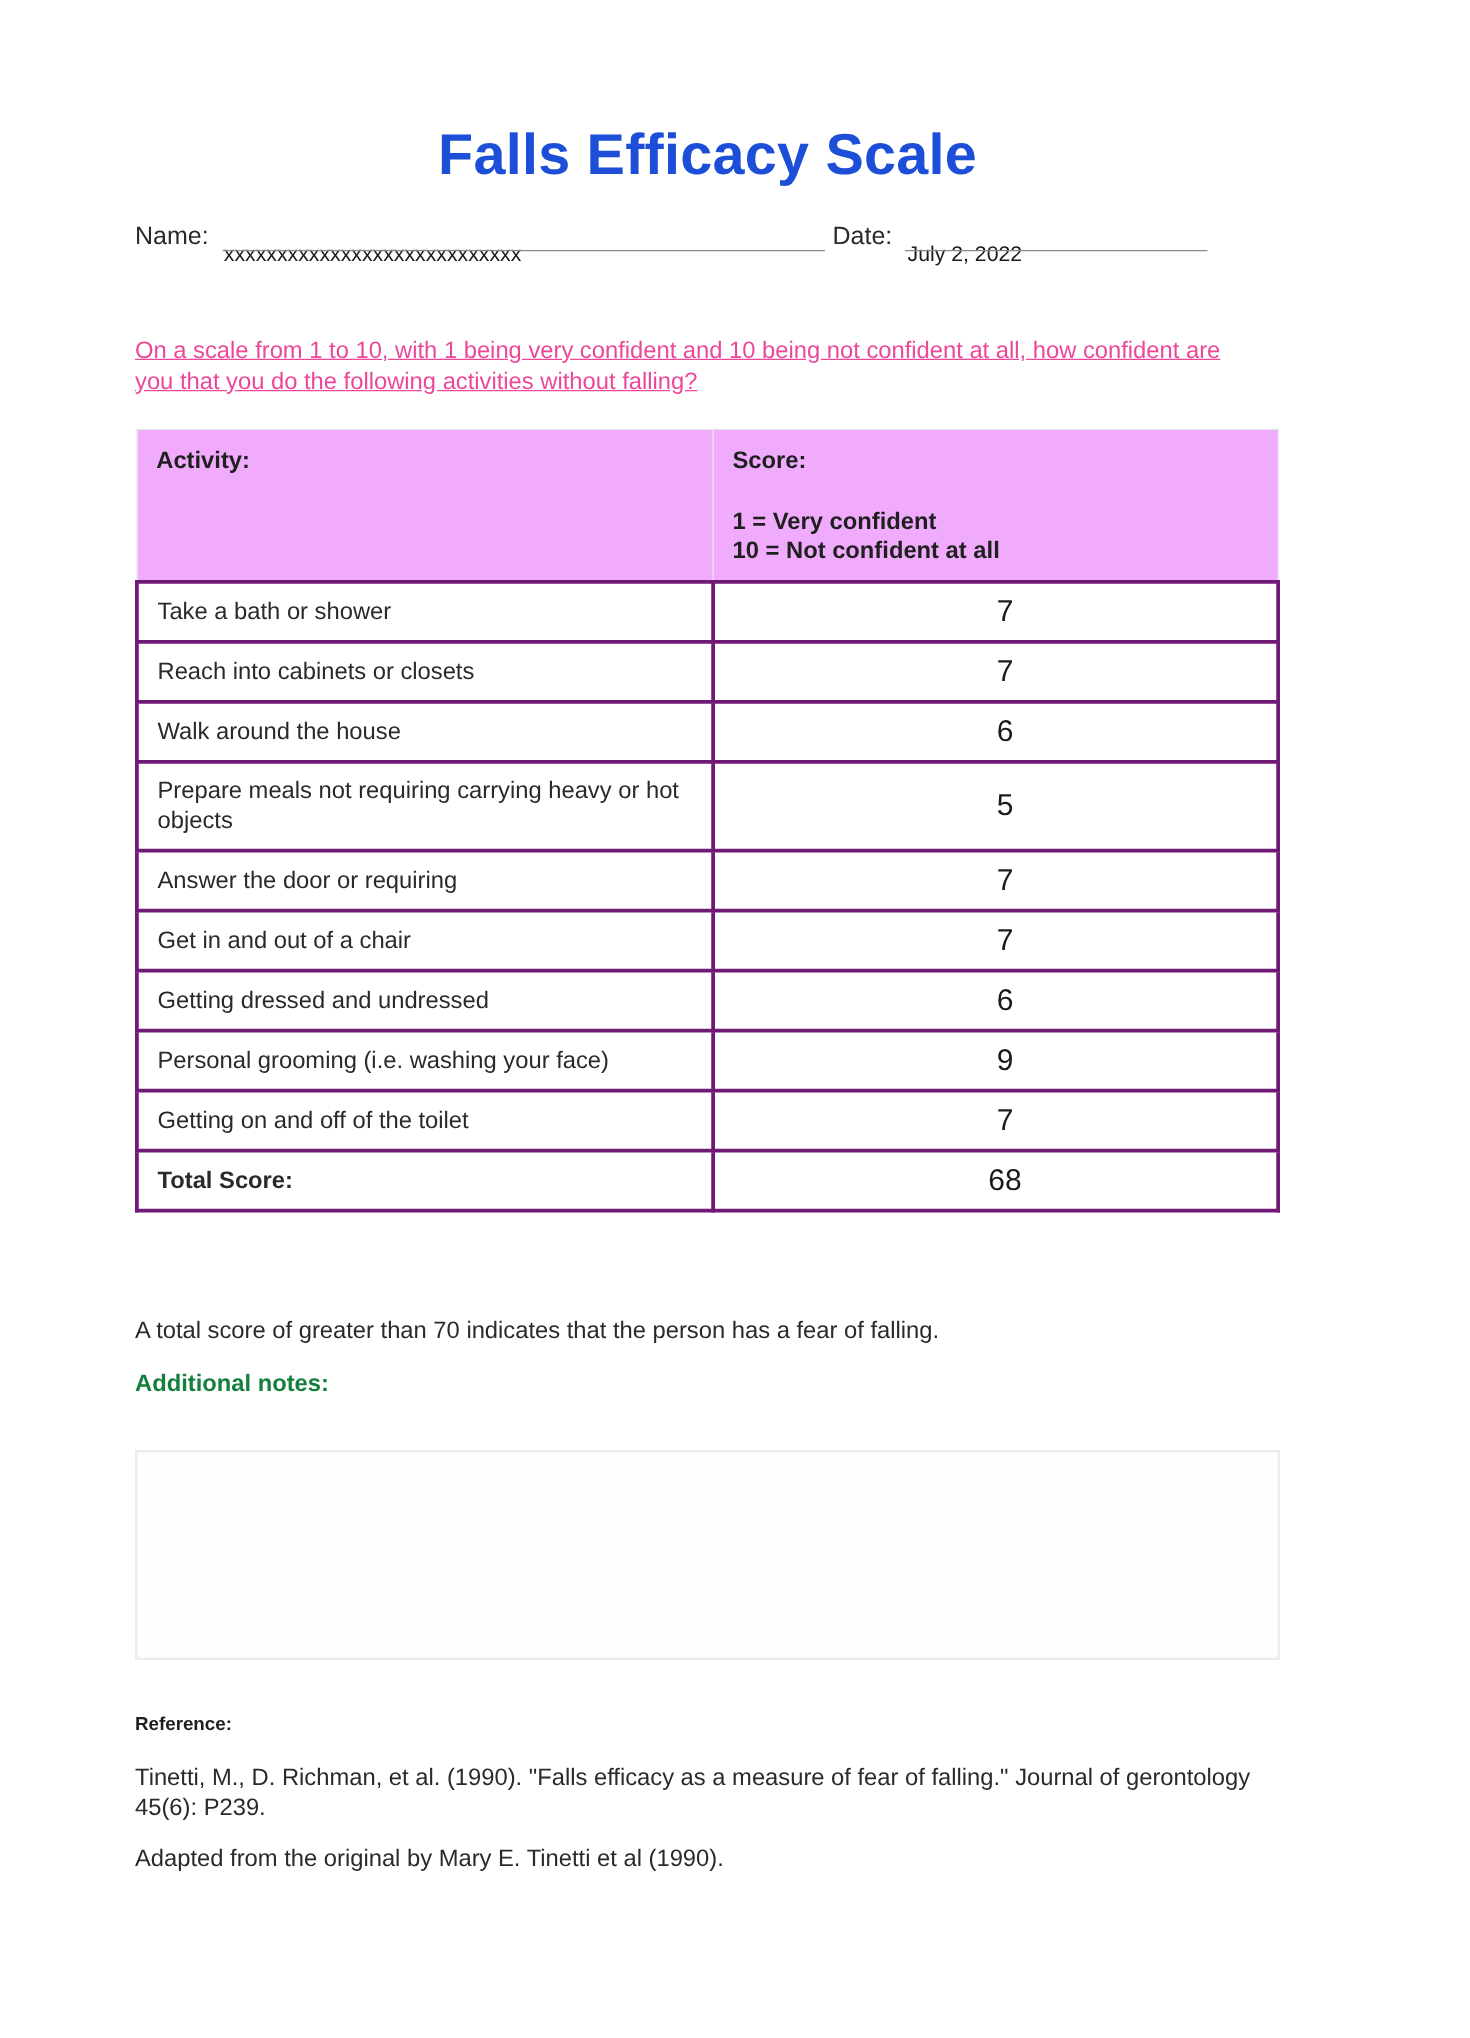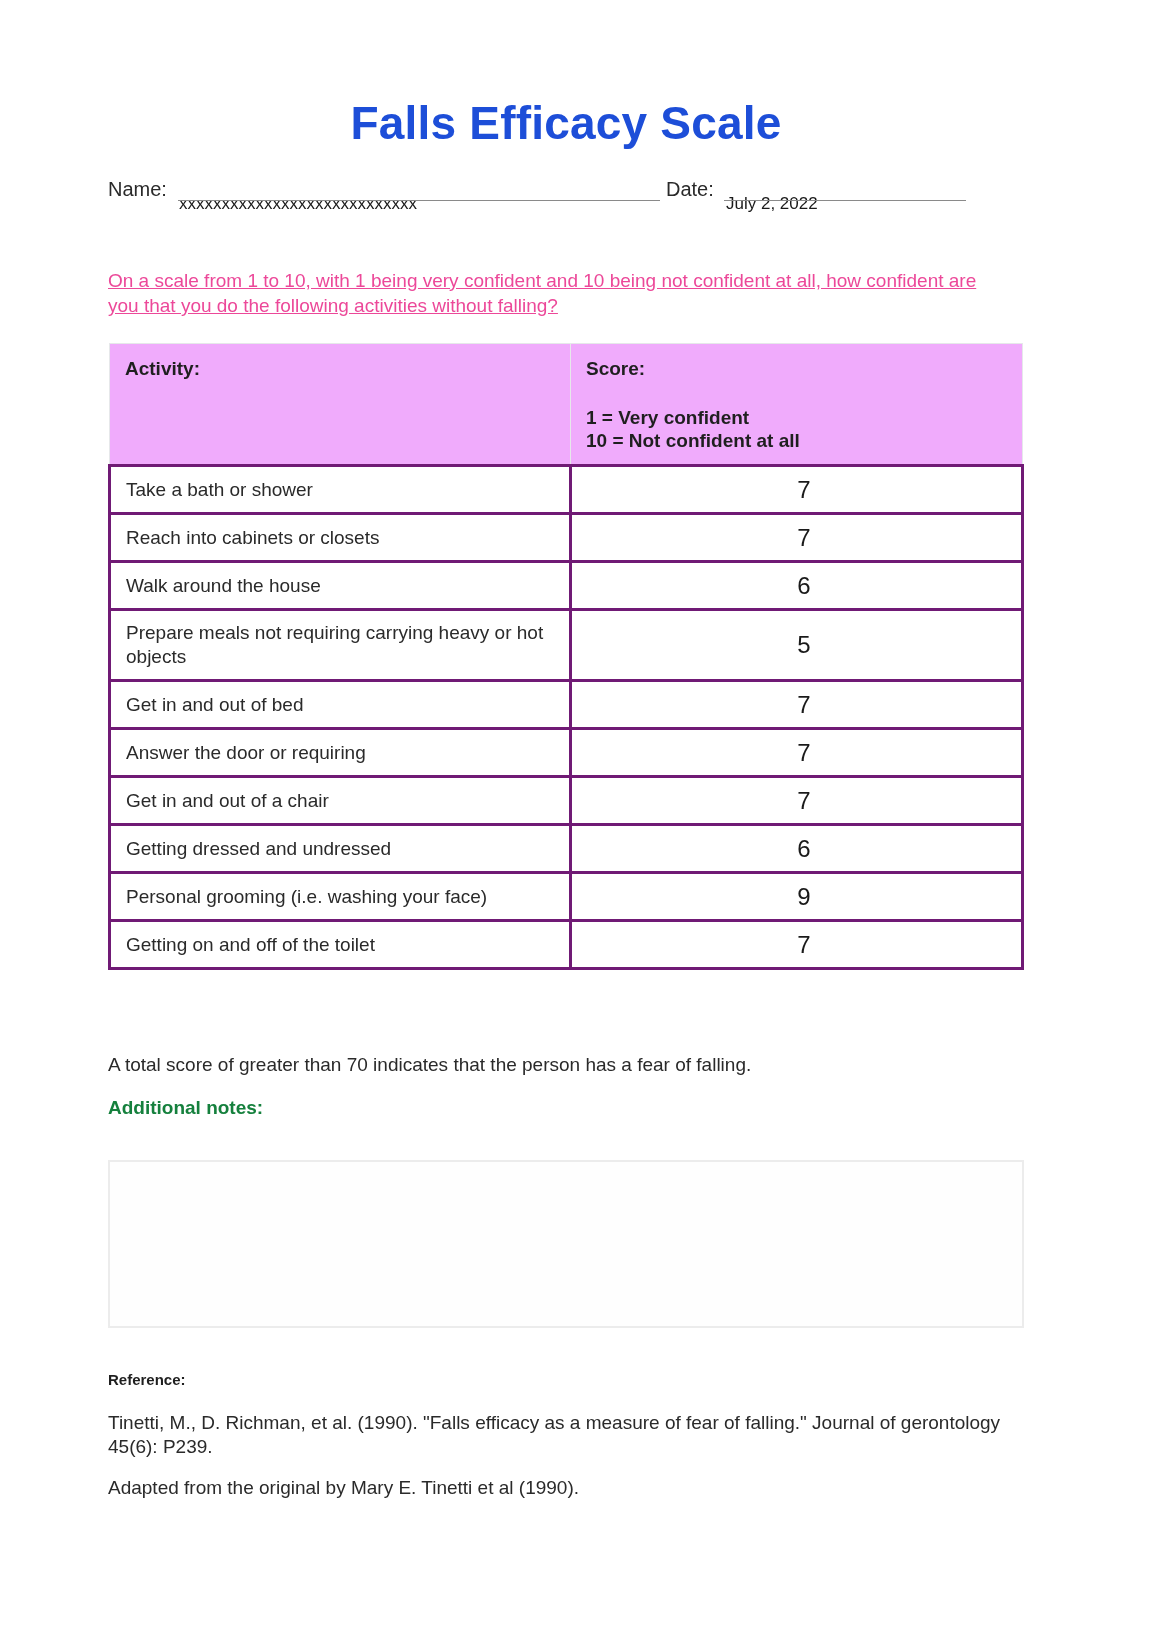--- a/index.html
+++ b/index.html
@@ -93,43 +93,43 @@
       </tr>
       <tr>
         <td class="activity">Walk around the house</td>
         <td class="score">6</td>
       </tr>
       <tr class="tall">
         <td class="activity">Prepare meals not requiring carrying heavy or hot objects</td>
         <td class="score">5</td>
       </tr>
       <tr>
-        <td class="activity">Get in and out of bed</td>
-        <td class="score">7</td>
-      </tr>
-      <tr>
         <td class="activity">Answer the door or requiring</td>
         <td class="score">7</td>
       </tr>
       <tr>
         <td class="activity">Get in and out of a chair</td>
         <td class="score">7</td>
       </tr>
       <tr>
         <td class="activity">Getting dressed and undressed</td>
         <td class="score">6</td>
       </tr>
       <tr>
         <td class="activity">Personal grooming (i.e. washing your face)</td>
         <td class="score">9</td>
       </tr>
       <tr>
         <td class="activity">Getting on and off of the toilet</td>
         <td class="score">7</td>
       </tr>
+      <tr class="total">
+        <td class="activity">Total Score:</td>
+        <td class="score">68</td>
+      </tr>
     </tbody>
   </table>
 
   <p class="threshold">A total score of greater than 70 indicates that the person has a fear of falling.</p>
 
   <p class="notes-label">Additional notes:</p>
   <div class="notes-box"></div>
 
   <p class="ref-label">Reference:</p>
   <p class="ref-text">Tinetti, M., D. Richman, et al. (1990). "Falls efficacy as a measure of fear of falling." Journal of gerontology 45(6): P239.</p>

